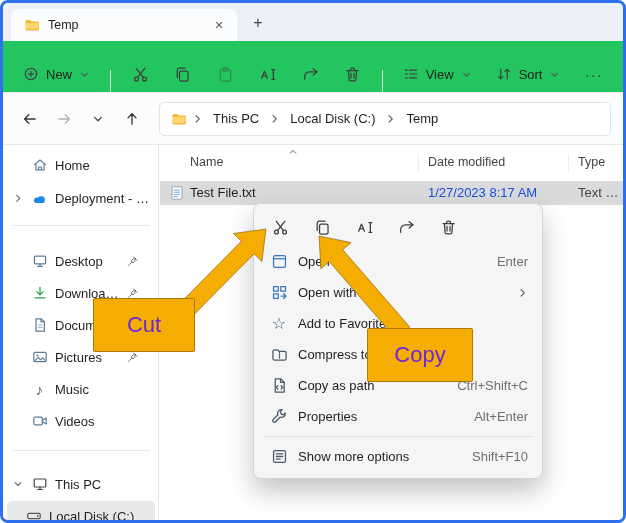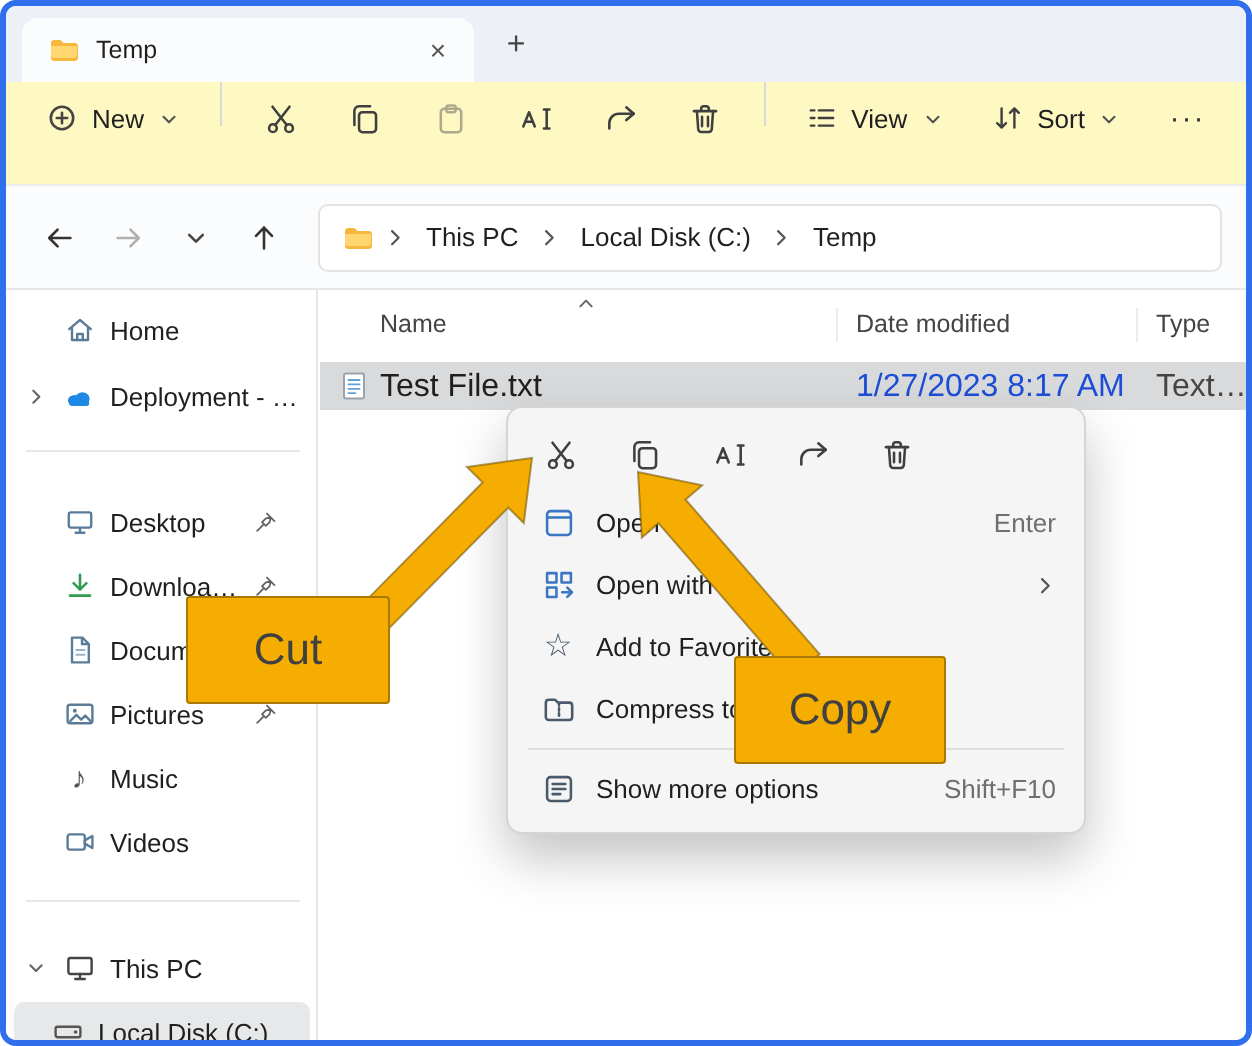--- a/index.html
+++ b/index.html
@@ -10,22 +10,22 @@
 
   
   .tabbar{position:absolute;left:0;top:0;right:0;height:38px;background:#edf1f7;display:flex;align-items:flex-end;padding-left:8px}
   .tab{display:flex;align-items:center;gap:8px;width:226px;height:32px;background:#fbfcfe;border-radius:8px 8px 0 0;
     padding:0 8px 0 12px;font-size:12.5px}
   .tab-title{flex:1;white-space:nowrap;overflow:hidden}
   .tab-close{width:20px;height:20px;display:flex;align-items:center;justify-content:center;border-radius:4px;color:#555;font-size:14px}
   .newtab{width:26px;height:26px;margin:0 0 5px 8px;display:flex;align-items:center;justify-content:center;font-size:16px;color:#444;border-radius:4px}
 
   
-  .toolbar{position:absolute;top:38px;left:0;right:0;height:52px;background:#fef9c3;border-bottom:1px solid #ececec;
-    display:flex;align-items:flex-start;padding:0 10px;gap:4px}
+  .toolbar{position:absolute;top:38px;left:0;right:0;height:52px;background:#22c55e;border-bottom:1px solid #ececec;
+    display:flex;align-items:flex-end;padding:0 10px;gap:4px}
   .tbtn{height:36px;display:flex;align-items:center;gap:7px;padding:0 10px;border-radius:5px;font-size:13px;color:#1f1f1f}
   .icon-btn{width:44px;justify-content:center;padding:0}
   .vsep{width:1px;height:22px;background:#d9d9d9;margin:0 6px}
   .disabled{opacity:.42}
   .more-btn{margin-left:auto;font-size:15px;letter-spacing:1px;color:#333}
 
   
   .navbar{position:absolute;top:90px;left:0;right:0;height:52px;background:#fbfcfe;border-bottom:1px solid #e7e7e7;
     display:flex;align-items:center;padding:0 12px;gap:4px}
   .nav-btn{width:30px;height:30px;display:flex;align-items:center;justify-content:center;border-radius:5px}
@@ -46,40 +46,40 @@
   .sep-h{position:absolute;left:10px;right:8px;height:1px;background:#e8e8e8}
   .side-active{background:#e6e8ea}
   .music-glyph{font-size:15px;color:#555;line-height:1}
 
   
   .main{position:absolute;top:142px;left:157px;right:0;bottom:0;background:#fff}
   .cols{position:relative;height:34px;font-size:12.5px;color:#444}
   .colh{position:absolute;top:10px;white-space:nowrap}
   .col-div{position:absolute;top:9px;width:1px;height:17px;background:#ececec}
   .sort-caret{position:absolute;left:128px;top:2px;color:#666}
-  .file-row{position:absolute;top:36px;left:0;right:0;height:24px;background:#d9dadb;font-size:16px}
+  .file-row{position:absolute;top:36px;left:0;right:0;height:24px;background:#d9dadb;font-size:13px}
   .fcell{position:absolute;top:4px;white-space:nowrap}
   .ficon{position:absolute;left:9px;top:4px}
 
   
   .ctx{position:absolute;left:250px;top:200px;width:290px;background:#f5f5f5;border:1px solid #d5d5d5;border-radius:8px;
     box-shadow:0 12px 26px rgba(0,0,0,.24);z-index:10;padding:4px 4px 6px;font-size:13px}
   .ctx-iconrow{display:flex;gap:6px;align-items:center;padding:3px 4px;height:38px}
   .ctx-ib{width:36px;height:32px;display:flex;align-items:center;justify-content:center;border-radius:5px}
   .ctx-item{height:31px;display:flex;align-items:center;gap:10px;padding:0 10px 0 12px;border-radius:5px}
   .ci{width:18px;flex:none;display:flex;align-items:center;justify-content:center}
   .lbl{flex:1;white-space:nowrap;overflow:hidden}
   .ctx-sc{font-size:13px;color:#6f6f6f;white-space:nowrap}
   .ctx-sep{height:1px;background:#dedede;margin:4px 6px}
   .star-glyph{font-size:16px;color:#4a5a6a;line-height:1}
 
   
   .arrows{position:absolute;inset:0;z-index:20;pointer-events:none}
   .callout{position:absolute;z-index:21;background:#f4ad00;border:1px solid rgba(110,78,0,.55);border-radius:2px;
-    display:flex;align-items:center;justify-content:center;font-size:22px;color:#404040}
+    display:flex;align-items:center;justify-content:center;font-size:22px;color:#6d28d9}
   #co-cut{left:90px;top:295px;width:102px;height:54px}
   #co-copy{left:364px;top:325px;width:106px;height:54px}
 </style>
 </head>
 <body>
 
 <div class="window">
 
   <div class="tabbar">
     <div class="tab">
@@ -480,20 +480,40 @@
     </div>
     <div class="ctx-item">
       <span class="ci">
         <svg width="17" height="17" viewBox="0 0 16 16" fill="none" stroke="#4a5a6a" stroke-width="1.2" stroke-linecap="round" stroke-linejoin="round">
             <path d="M1.8 5c0-.8.6-1.4 1.4-1.4h2.9l1.4 1.4h5.3c.8 0 1.4.6 1.4 1.4v5.4c0 .8-.6 1.4-1.4 1.4H3.2c-.8 0-1.4-.6-1.4-1.4z"></path>
             <path d="M8 5.2v1.2M8 7.6v1.2M8 10v1.2"></path>
           </svg>
       </span>
       <span class="lbl">Compress to ZIP file</span>
     </div>
+    <div class="ctx-item">
+      <span class="ci">
+        <svg width="17" height="17" viewBox="0 0 16 16" fill="none" stroke="#4a5a6a" stroke-width="1.2" stroke-linecap="round" stroke-linejoin="round">
+            <path d="M4 1.8h5.2L12.4 5v9.2H4z"></path>
+            <path d="M9 1.8V5h3.4"></path>
+            <path d="M6.4 8.2L5 9.8l1.4 1.6M9.6 8.2L11 9.8l-1.4 1.6"></path>
+          </svg>
+      </span>
+      <span class="lbl">Copy as path</span>
+      <span class="ctx-sc">Ctrl+Shift+C</span>
+    </div>
+    <div class="ctx-item">
+      <span class="ci">
+        <svg width="17" height="17" viewBox="0 0 16 16" fill="none" stroke="#4a5a6a" stroke-width="1.2" stroke-linecap="round" stroke-linejoin="round">
+            <path d="M13.4 4.6a3.4 3.4 0 0 1-4.7 3.9l-4.4 4.4a1.5 1.5 0 0 1-2.2-2.2l4.4-4.4a3.4 3.4 0 0 1 3.9-4.7L8.6 3.4l.9 2.1 2.1.9z"></path>
+          </svg>
+      </span>
+      <span class="lbl">Properties</span>
+      <span class="ctx-sc">Alt+Enter</span>
+    </div>
     <div class="ctx-sep"></div>
     <div class="ctx-item">
       <span class="ci">
         <svg width="17" height="17" viewBox="0 0 16 16" fill="none" stroke="#4a5a6a" stroke-width="1.2" stroke-linecap="round" stroke-linejoin="round">
             <rect x="2.4" y="2.4" width="11.2" height="11.2" rx="1.6"></rect>
             <path d="M5 5.6h6M5 8h6M5 10.4h3.6"></path>
           </svg>
       </span>
       <span class="lbl">Show more options</span>
       <span class="ctx-sc">Shift+F10</span>

